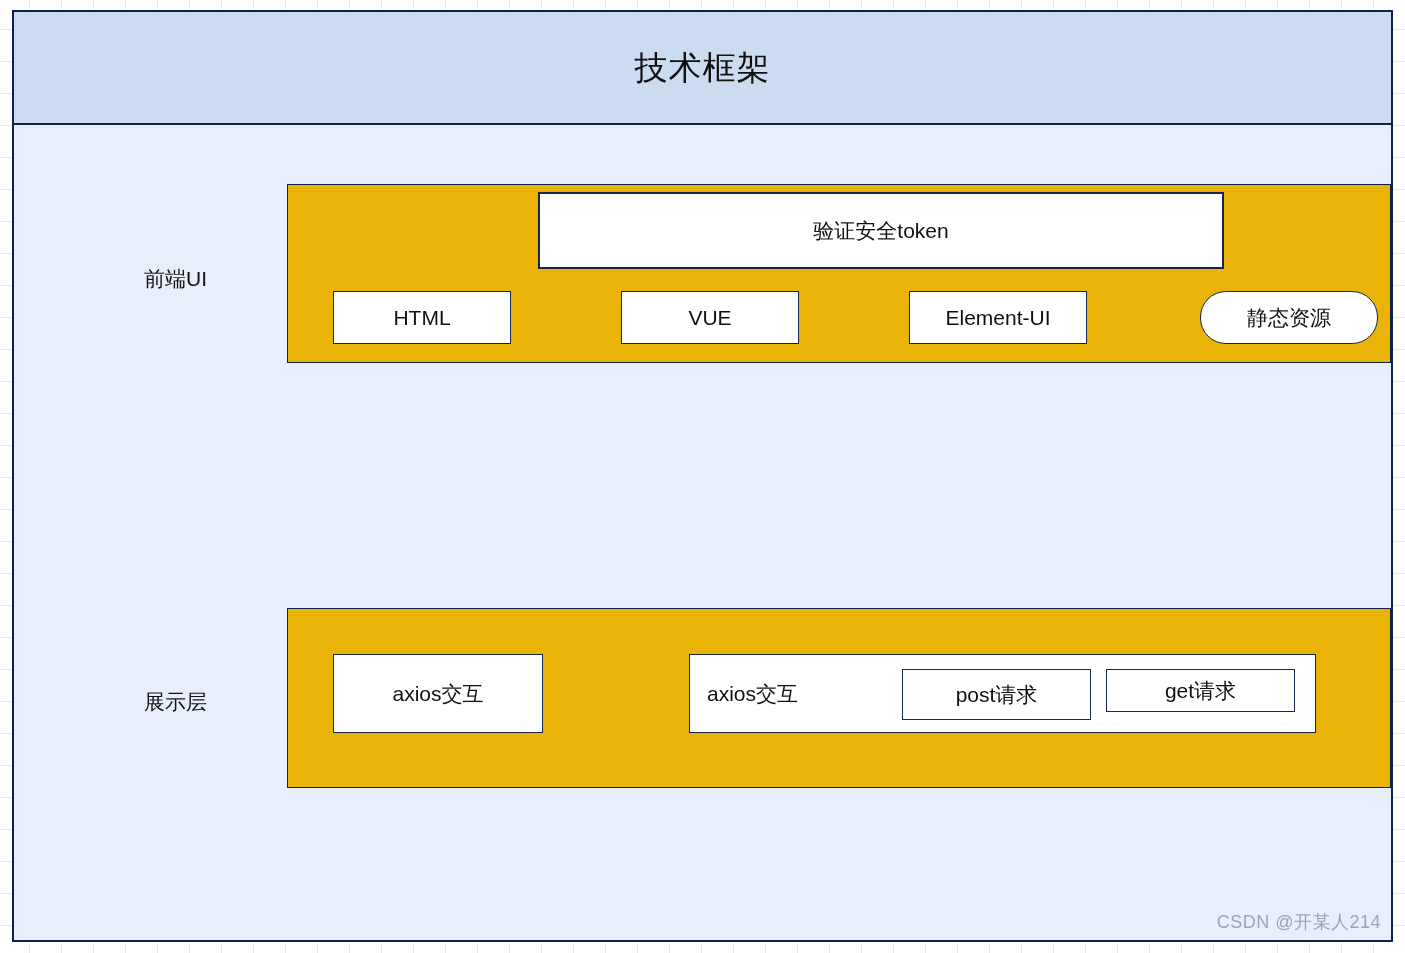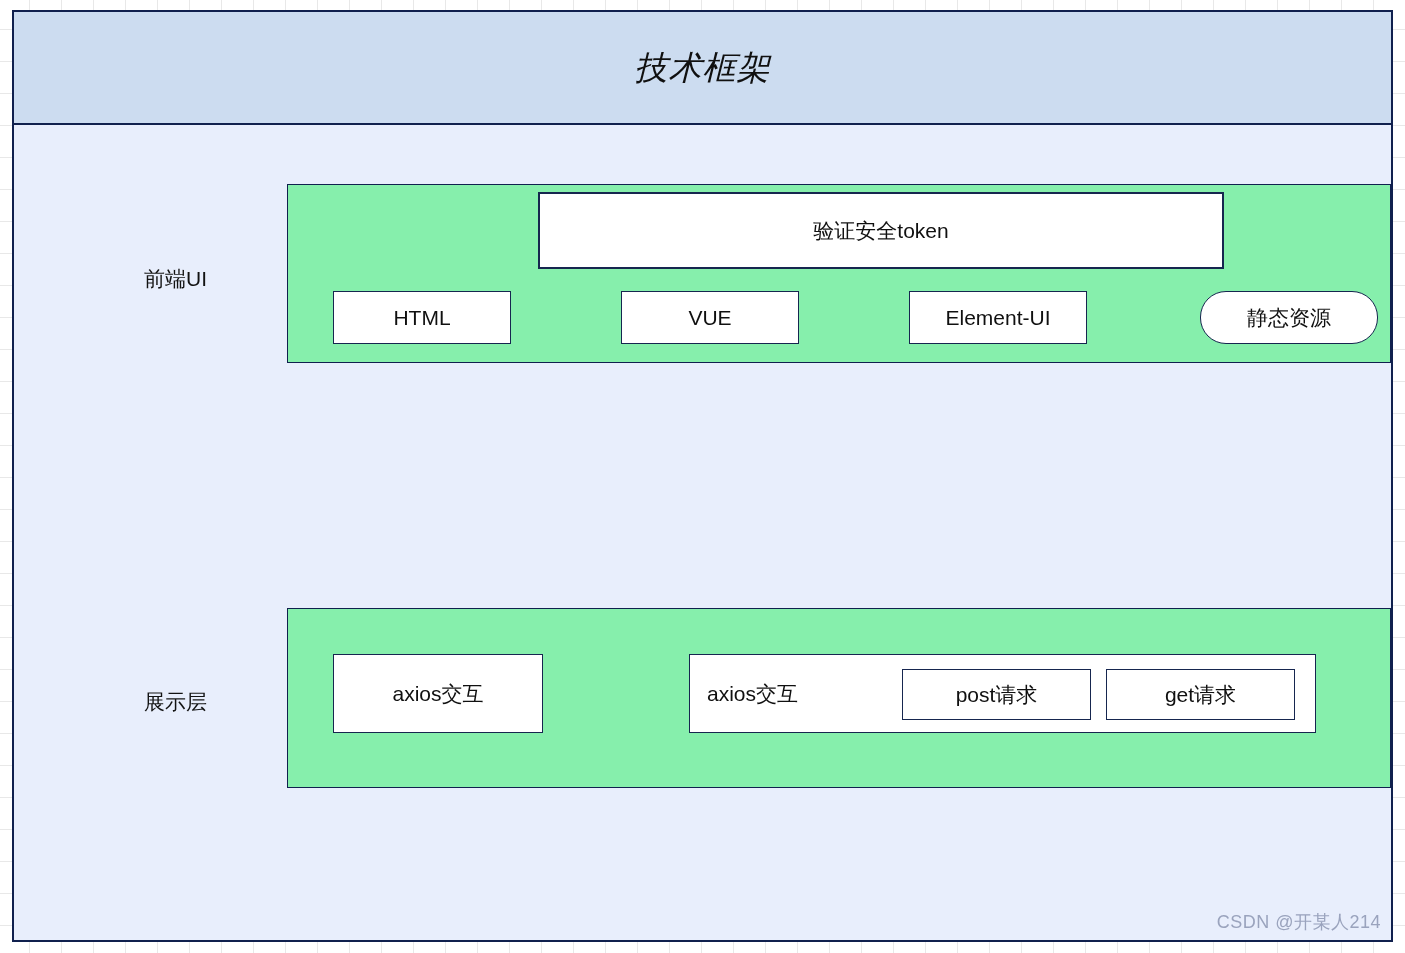--- a/index.html
+++ b/index.html
@@ -45,21 +45,20 @@
     left: 0;
     top: 0;
     right: 0;
     height: 113px;
     background: #ccdcf0;
     border-bottom: 2px solid #10204e;
     box-sizing: border-box;
     display: flex;
     align-items: center;
     justify-content: center;
-    font-style: italic;
   }
   #title-text {
     font-size: 33px;
     color: #101010;
     letter-spacing: 1px;
     line-height: 1;
   }
 
   
   #body-area {
@@ -78,21 +77,21 @@
     color: #121212;
     white-space: nowrap;
     margin-left: 27px;
   }
   #label-frontend-ui { left: 103px; top: 140px; }
   #label-display-layer { left: 103px; top: 563px; }
 
   
   .group-panel {
     position: absolute;
-    background: #86efac;
+    background: #eab308;
     border: 1.5px solid #10204e;
     box-sizing: border-box;
   }
   #group-frontend {
     left: 273px;
     top: 59px;
     width: 1104px;
     height: 179px;
   }
   #group-display {
@@ -127,21 +126,21 @@
   #node-token    { left: 250px;  top: 7px;   width: 686px; height: 77px; }
   #node-html     { left: 45px;   top: 106px; width: 178px; height: 53px; }
   #node-vue      { left: 333px;  top: 106px; width: 178px; height: 53px; }
   #node-element  { left: 621px;  top: 106px; width: 178px; height: 53px; }
   #node-static   { left: 912px;  top: 106px; width: 178px; height: 53px; border-radius: 26px; }
 
   
   #node-template { left: 45px;  top: 45px; width: 210px; height: 79px; }
   #node-axios    { left: 401px; top: 45px; width: 627px; height: 79px; }
   #node-post     { left: 212px; top: 14px; width: 189px; height: 51px; text-align: center; }
-  #node-get      { left: 416px; top: 14px; width: 189px; height: 51px; }
+  #node-get      { left: 416px; top: 14px; width: 189px; height: 43px; }
 
   
   #watermark {
     position: absolute;
     right: 10px;
     bottom: 6px;
     font-size: 18px;
     color: #9aa3bd;
     white-space: nowrap;
     letter-spacing: 0.5px;

